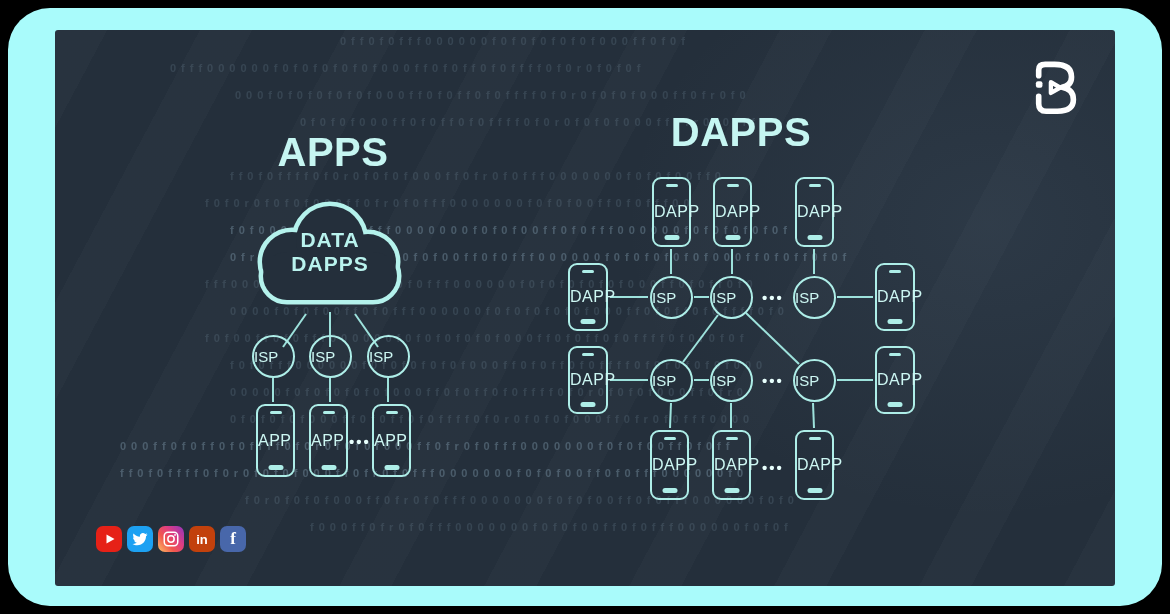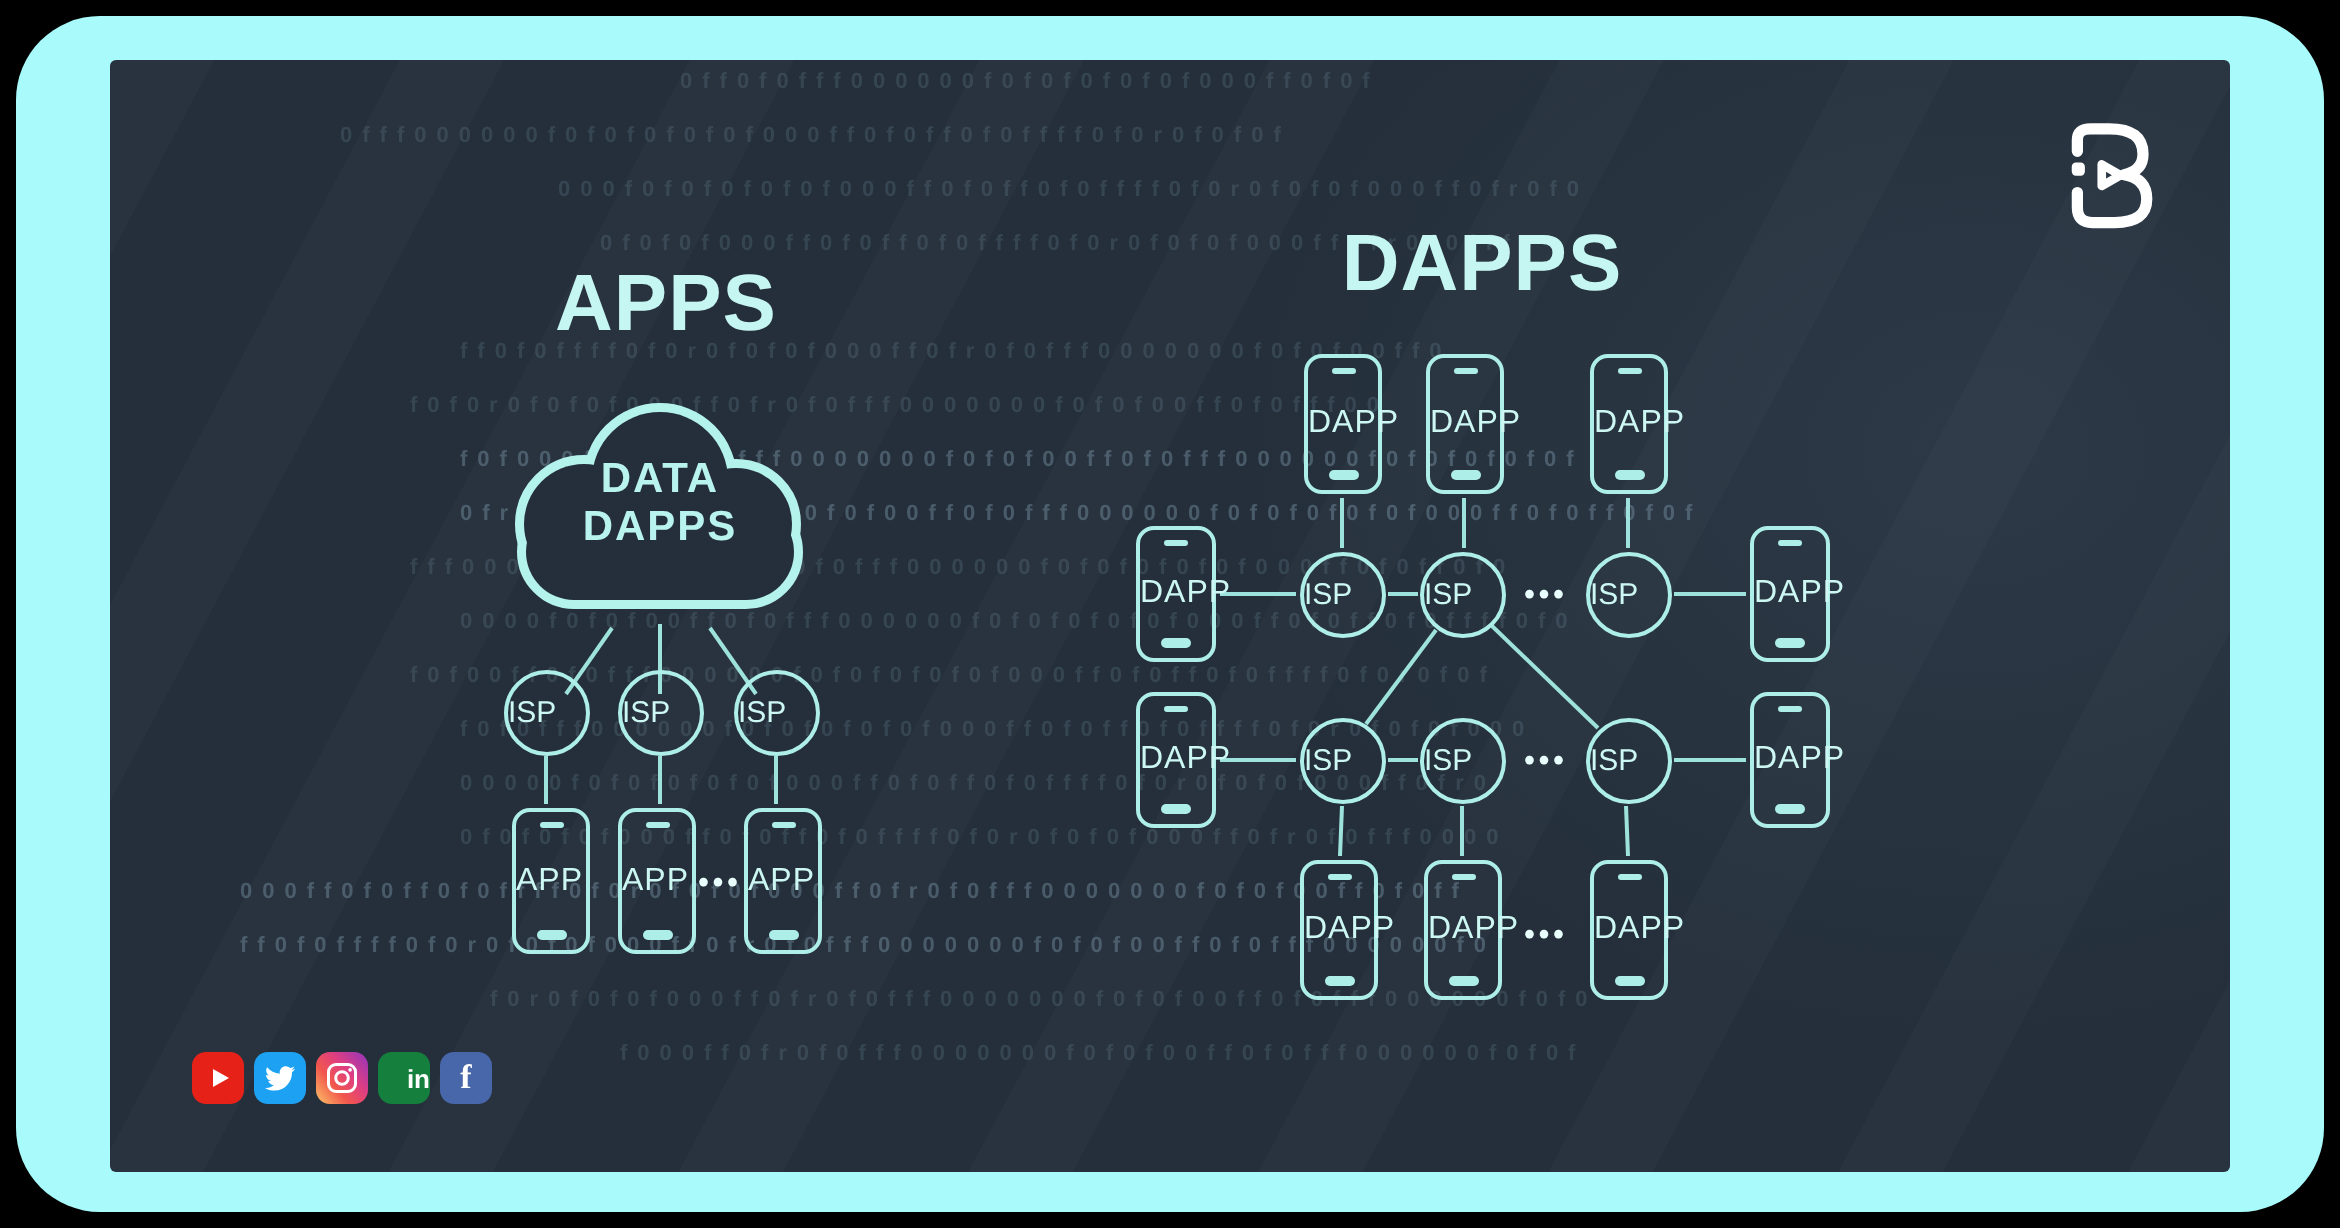--- a/index.html
+++ b/index.html
@@ -33,33 +33,33 @@
   .cloudtxt{position:absolute;left:280px;top:228px;width:100px;text-align:center;
         color:#b9f3ee;font-weight:800;font-size:21px;line-height:1.15;letter-spacing:1px;}
   .linesvg{position:absolute;left:0;top:0;pointer-events:none;}
   .logo{position:absolute;left:1019px;top:55px;width:60px;height:60px;}
   .social{position:absolute;left:96px;top:526px;display:flex;gap:5px;}
   .sicon{width:26px;height:26px;border-radius:7px;display:flex;align-items:center;
          justify-content:center;position:relative;cursor:pointer;}
   .sicon.yt{background:#e62117;}
   .sicon.tw{background:#1da1f2;}
   .sicon.ig{background:linear-gradient(50deg,#fdc468 0%,#f1574d 35%,#df3e81 62%,#9b36b7 95%);}
-  .sicon.li{background:#15803d;color:#fff;font-weight:700;font-size:13px;justify-content:flex-end;}
+  .sicon.li{background:#c2410c;color:#fff;font-weight:700;font-size:13px;}
   .sicon.fb{background:#4867aa;color:#fff;font-weight:700;font-size:17px;font-family:"Liberation Serif",serif;}
 </style>
 </head>
 <body>
 
 <div class="stage">
   <div class="frame"></div>
   <div class="panel">
     <div style="position:absolute;left:0;top:0;width:100%;height:100%;">
         <div class="brow" style="left: 285px; top: 5px;">0ff0f0fff000000f0f0f0f0f0f000ff0f0f</div>
         <div class="brow" style="left: 115px; top: 32px;">0fff000000f0f0f0f0f0f000ff0f0ff0f0ffff0f0r0f0f0f</div>
-        <div class="brow" style="left: 180px; top: 59px; margin-left: 44px;">000f0f0f0f0f0f000ff0f0ff0f0ffff0f0r0f0f0f000ff0fr0f0</div>
+        <div class="brow" style="left: 180px; top: 59px;">000f0f0f0f0f0f000ff0f0ff0f0ffff0f0r0f0f0f000ff0fr0f0</div>
         <div class="brow" style="left: 245px; top: 86px;">0f0f0f000ff0f0ff0f0ffff0f0r0f0f0f000ff0fr0f0fff0</div>
         <div class="brow" style="left: 175px; top: 140px;">ff0f0ffff0f0r0f0f0f000ff0fr0f0fff0000000f0f0f00ff0</div>
         <div class="brow" style="left: 150px; top: 167px;">f0f0r0f0f0f000ff0fr0f0fff0000000f0f0f00ff0f0fff00</div>
         <div class="brow bright" style="left: 175px; top: 194px;">f0f000ff0fr0f0fff0000000f0f0f00ff0f0fff000000f0f0f0f0f0f</div>
         <div class="brow bright" style="left: 175px; top: 221px;">0fr0f0fff0000000f0f0f00ff0f0fff000000f0f0f0f0f0f000ff0f0ff0f0f</div>
         <div class="brow" style="left: 150px; top: 248px;">fff0000000f0f0f00ff0f0fff000000f0f0f0f0f0f000ff0f0ff0f0</div>
         <div class="brow" style="left: 175px; top: 275px;">0000f0f0f00ff0f0fff000000f0f0f0f0f0f000ff0f0ff0f0ffff0f0</div>
         <div class="brow" style="left: 150px; top: 302px;">f0f00ff0f0fff000000f0f0f0f0f0f000ff0f0ff0f0ffff0f0r0f0f</div>
         <div class="brow" style="left: 175px; top: 329px;">f0f0fff000000f0f0f0f0f0f000ff0f0ff0f0ffff0f0r0f0f0f000</div>
         <div class="brow" style="left: 175px; top: 356px;">00000f0f0f0f0f0f000ff0f0ff0f0ffff0f0r0f0f0f000ff0fr0</div>

